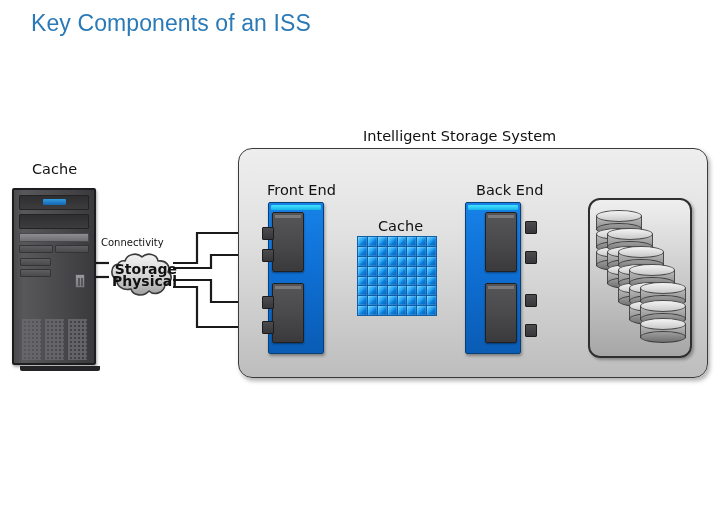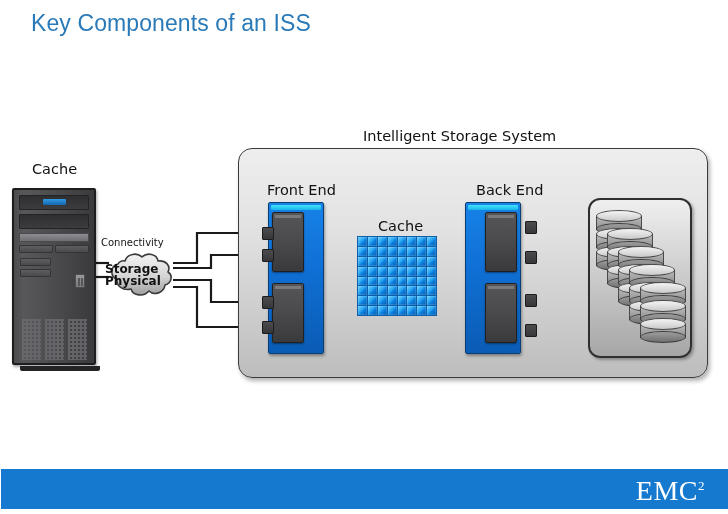--- a/index.html
+++ b/index.html
@@ -87,22 +87,22 @@
   .host-base{
     position:absolute;left:6px;top:176px;width:80px;height:5px;
     background:#242426;border-radius:0 0 2px 2px;
   }
 
   
   .cloud{position:absolute;left:104px;top:251px;width:72px;height:48px;}
   .cloud svg{display:block;}
   .cloud-text{
     position:absolute;left:0;top:0;width:72px;height:48px;
-    display:flex;flex-direction:column;align-items:flex-start;justify-content:center;
-    font-family:"DejaVu Sans",sans-serif;font-size:12px;font-weight:bold;color:#111;
+    display:flex;flex-direction:column;align-items:flex-end;justify-content:center;
+    font-family:"DejaVu Sans",sans-serif;font-size:14px;font-weight:bold;color:#111;
     line-height:12px;
   }
 
   
   .iss-box{
     position:absolute;left:237px;top:148px;width:470px;height:230px;
     background:linear-gradient(to bottom,#eeeeee 0%,#e2e2e2 35%,#bdbdbd 100%);
     border:1.5px solid #3b3b3b;border-radius:14px;box-sizing:border-box;
     box-shadow:2px 3px 4px rgba(0,0,0,.30);
   }
@@ -450,17 +450,14 @@
           <div class="top"></div>
         </div>
       <div class="disk" style="top:36px;">
           <div class="body"></div>
           <div class="bot"></div>
           <div class="top"></div>
         </div>
     </div>
   </div>
 
-  <div class="footer">
-    <div class="emc"><span>EMC</span><sup>2</sup></div>
-  </div>
 
 </div>
 
 </body></html>

